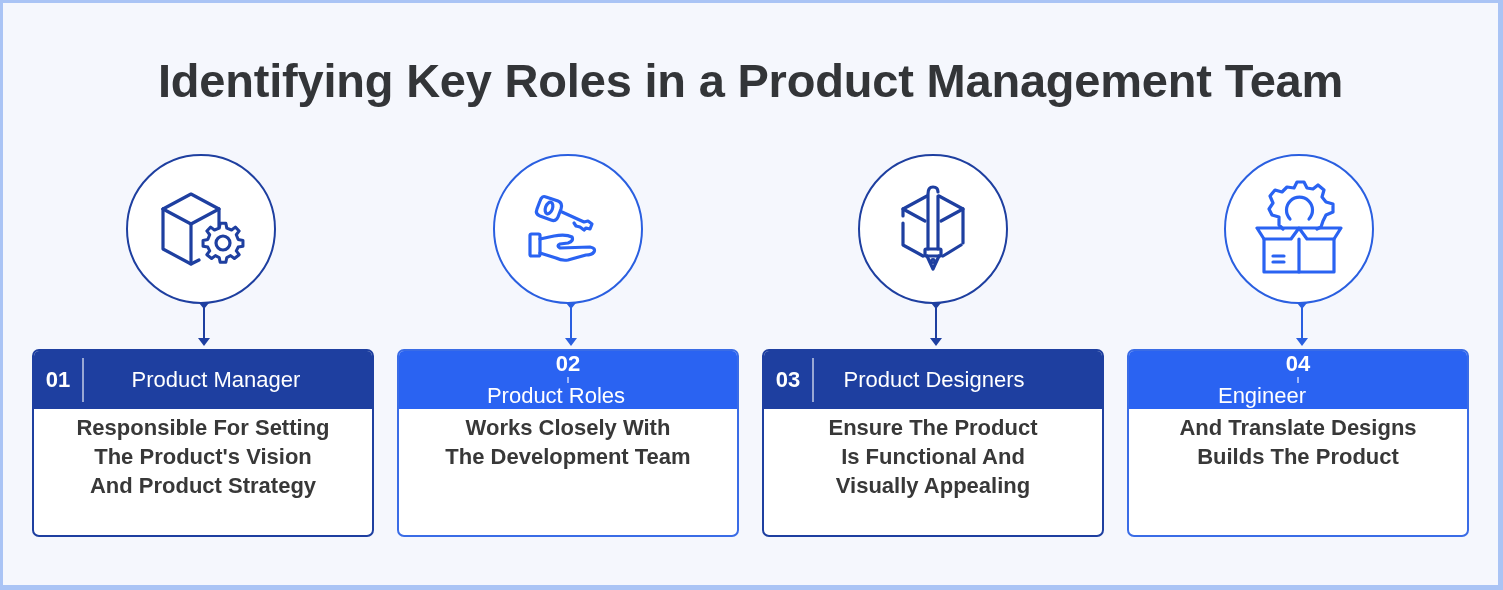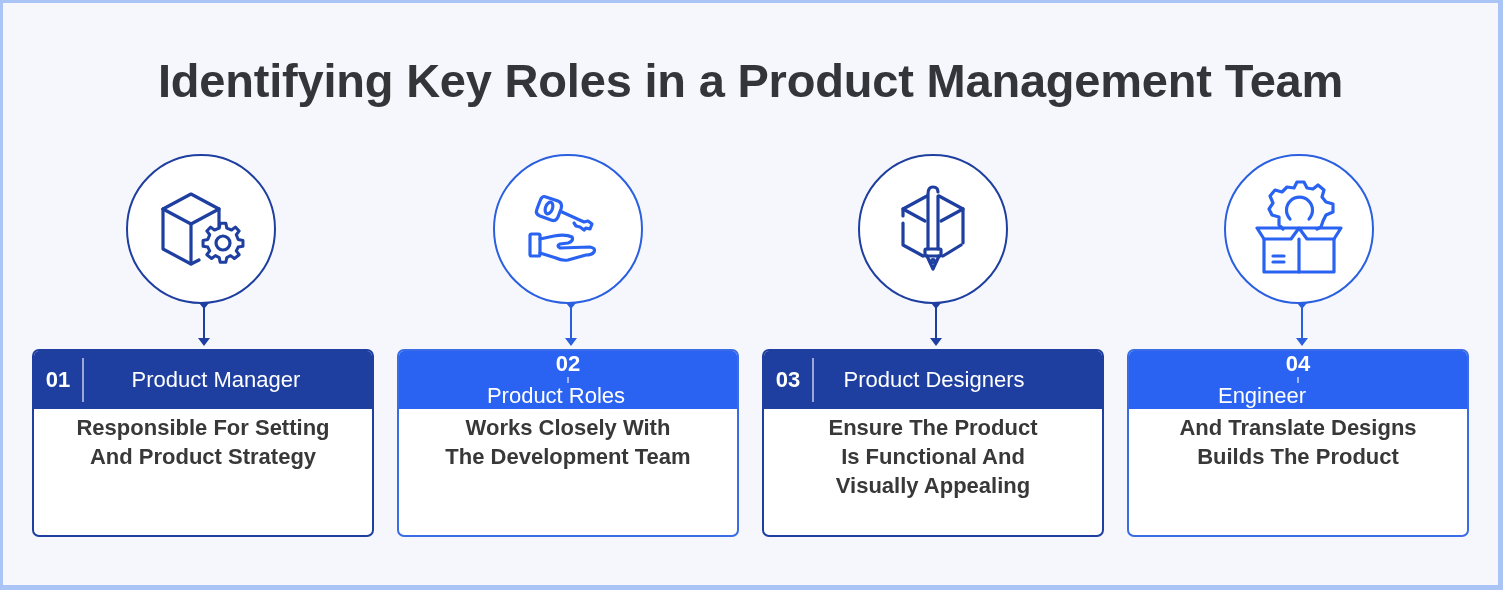--- a/index.html
+++ b/index.html
@@ -120,20 +120,21 @@
         <div class="head"></div>
     </div>
     <div class="card" style="left:29px;">
       <div class="card-header">
         <div class="card-num">01</div>
         <div class="card-divider"></div>
         <div class="card-label">Product Manager</div>
       </div>
       <div class="card-body">
         <span>Responsible For Setting</span>
+        <span>The Product's Vision</span>
         <span>And Product Strategy</span>
       </div>
     </div>
   </div>
 
   <div class="role light" style="left:365px;">
     <div class="circle" style="left:125px;">
       <svg viewBox="0 0 100 100" fill="none" stroke-width="3.2" stroke-linecap="round" stroke-linejoin="round">
         <path d="M28 18 L40 22 Q45 24 43 30 L40 38 Q38 43 33 41 L22 37 Q17 35 19 30 L22 22 Q24 16 28 18 Z"></path>
         <ellipse cx="31" cy="29" rx="3.5" ry="6" transform="rotate(20 31 29)"></ellipse>

